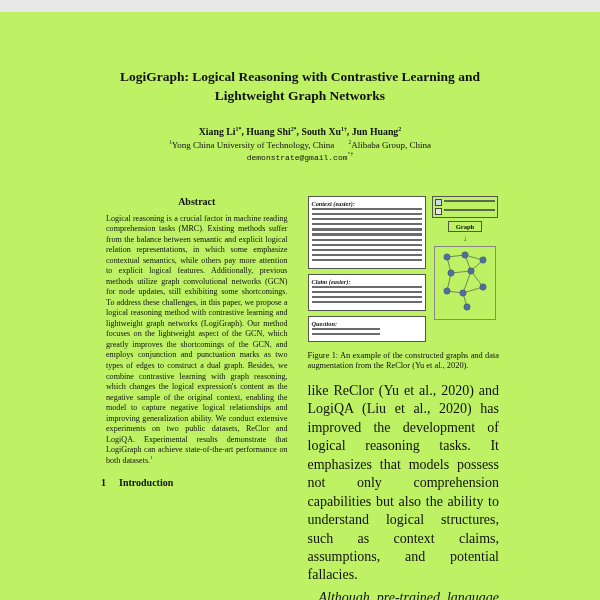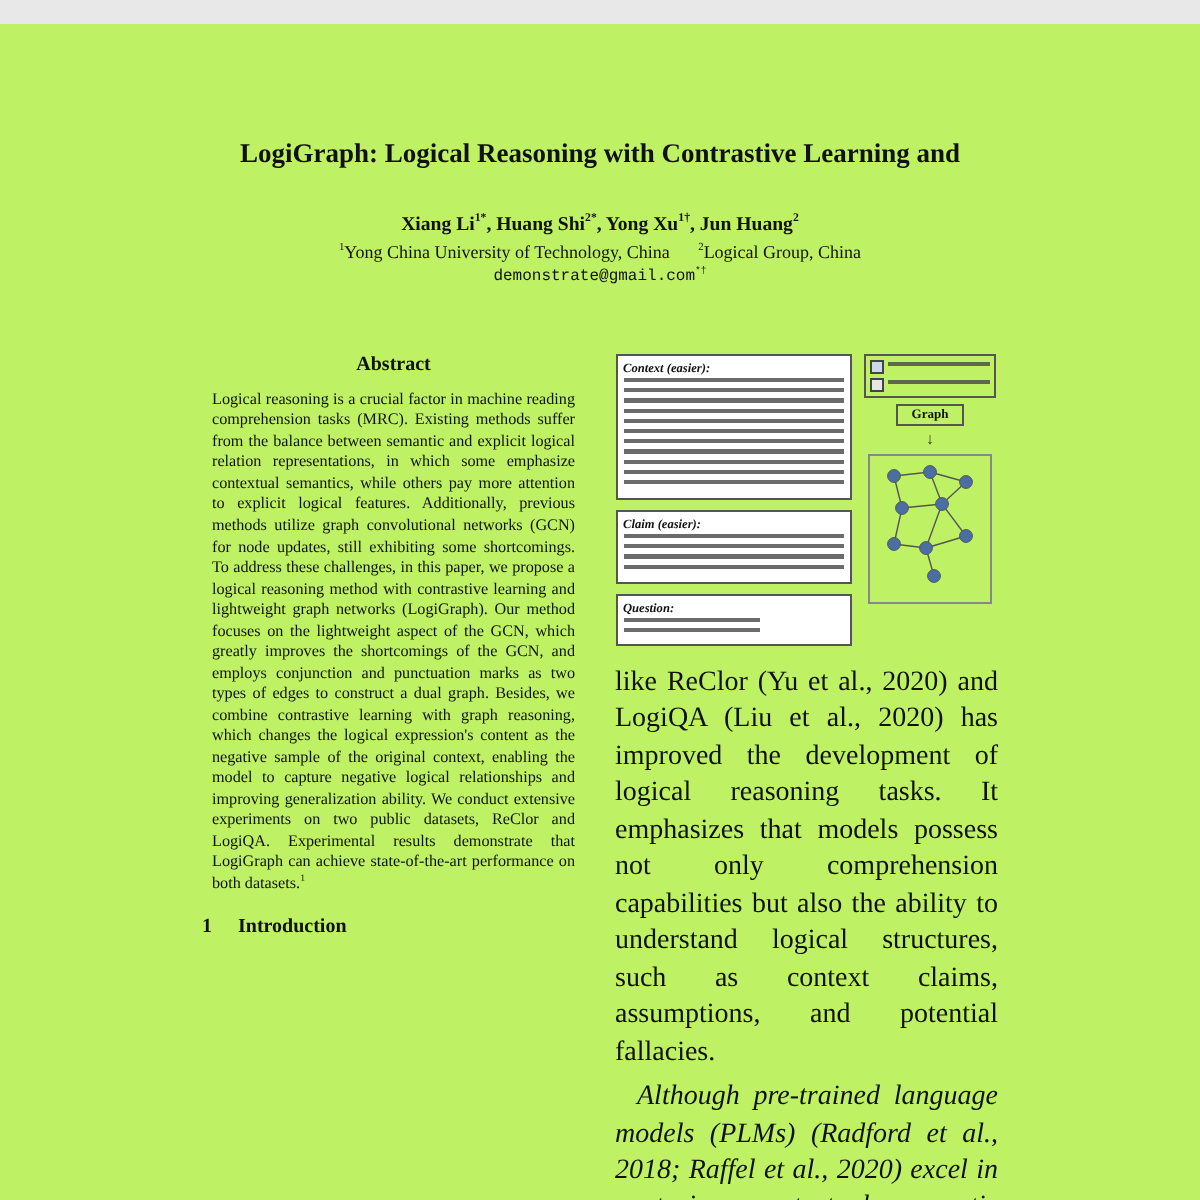--- a/index.html
+++ b/index.html
@@ -51,29 +51,30 @@
   .body-par { font-size:14px; line-height:1.32; text-align:justify; margin-top:10px; }
   .body-par.indent { text-indent:11px; margin-top:4px;font-style:italic; }
 </style>
 </head>
 <body>
 
 <div class="page">
 
   <div class="title">
     <div>LogiGraph: Logical Reasoning with Contrastive Learning and</div>
+    <div>Lightweight Graph Networks</div>
   </div>
 
   <div class="authors">
-    <span><span>Xiang Li</span><sup>1*</sup></span><span><span>, Huang Shi</span><sup>2*</sup></span><span><span>, Yong Xu</span><sup>1†</sup></span><span><span>, Jun Huang</span><sup>2</sup></span>
+    <span><span>Xiang Li</span><sup>1*</sup></span><span><span>, Huang Shi</span><sup>2*</sup></span><span><span>, South Xu</span><sup>1†</sup></span><span><span>, Jun Huang</span><sup>2</sup></span>
   </div>
 
   <div class="affils">
     <span class="affil-seg"><sup>1</sup><span>Yong China University of Technology, China</span></span>
-    <span class="affil-seg"><sup>2</sup><span>Logical Group, China</span></span>
+    <span class="affil-seg"><sup>2</sup><span>Alibaba Group, China</span></span>
   </div>
 
   <div class="email">
     <span>demonstrate@gmail.com</span><sup>*†</sup>
   </div>
 
   <div class="columns">
 
     <div class="col">
       <div class="abstract-heading">Abstract</div>
@@ -142,19 +143,20 @@
                 <circle cx="10" cy="42" r="3.2" fill="#4a6fa5" stroke="#555555" stroke-width="0.5"></circle>
                 <circle cx="46" cy="38" r="3.2" fill="#4a6fa5" stroke="#555555" stroke-width="0.5"></circle>
                 <circle cx="26" cy="44" r="3.2" fill="#4a6fa5" stroke="#555555" stroke-width="0.5"></circle>
                 <circle cx="30" cy="58" r="3.2" fill="#4a6fa5" stroke="#555555" stroke-width="0.5"></circle>
               </g>
             </svg>
           </div>
         </div>
       </div>
 
+      <div class="caption">Figure 1: An example of the constructed graphs and data augmentation from the ReClor (Yu et al., 2020).</div>
 
       <div class="body-par">like ReClor (Yu et al., 2020) and LogiQA (Liu et al., 2020) has improved the development of logical reasoning tasks. It emphasizes that models possess not only comprehension capabilities but also the ability to understand logical structures, such as context claims, assumptions, and potential fallacies.</div>
       <div class="body-par indent">Although pre-trained language models (PLMs) (Radford et al., 2018; Raffel et al., 2020) excel in capturing contextual semantic information, they struggle to understand the inherent logical structure and complex relationships within context, which limits their performance in complex logical reasoning tasks. To address the shortcomings of PLMs, previous methods construct graphs (Ran et al., 2019; Chen et al., 2020) based on entities in</div>
 
     </div>
   </div>
 </div>
 
 </body></html>

